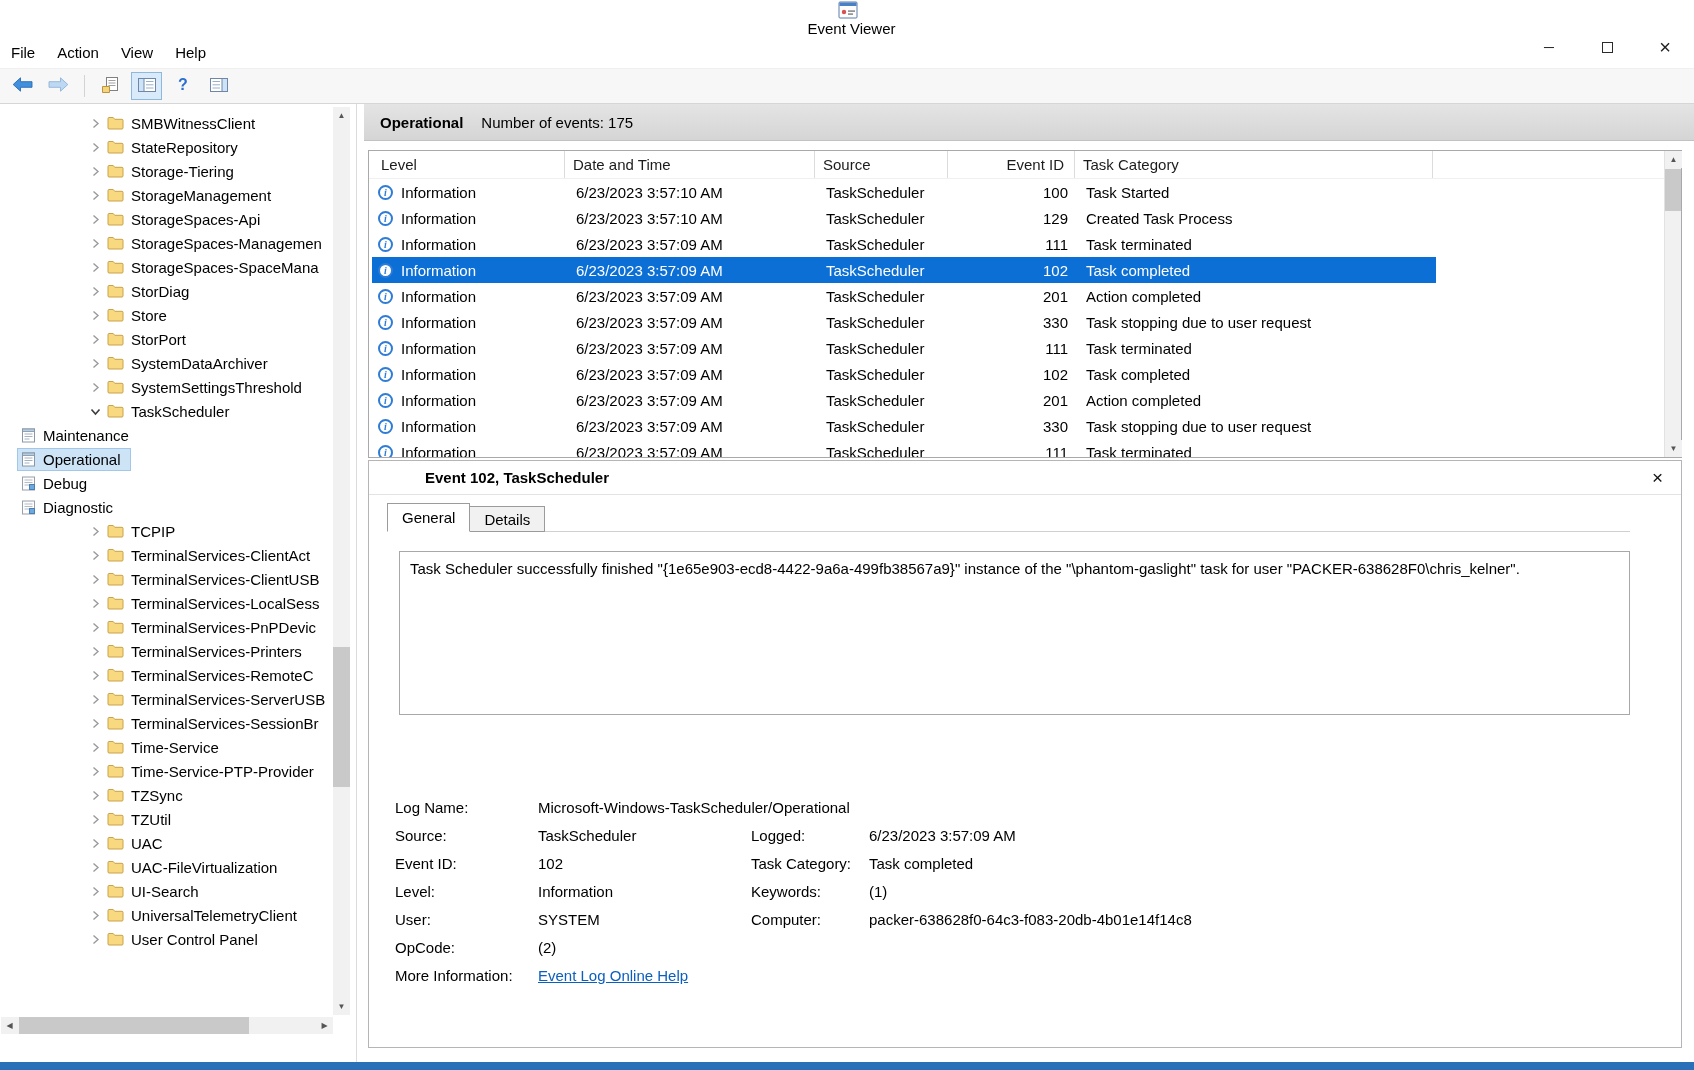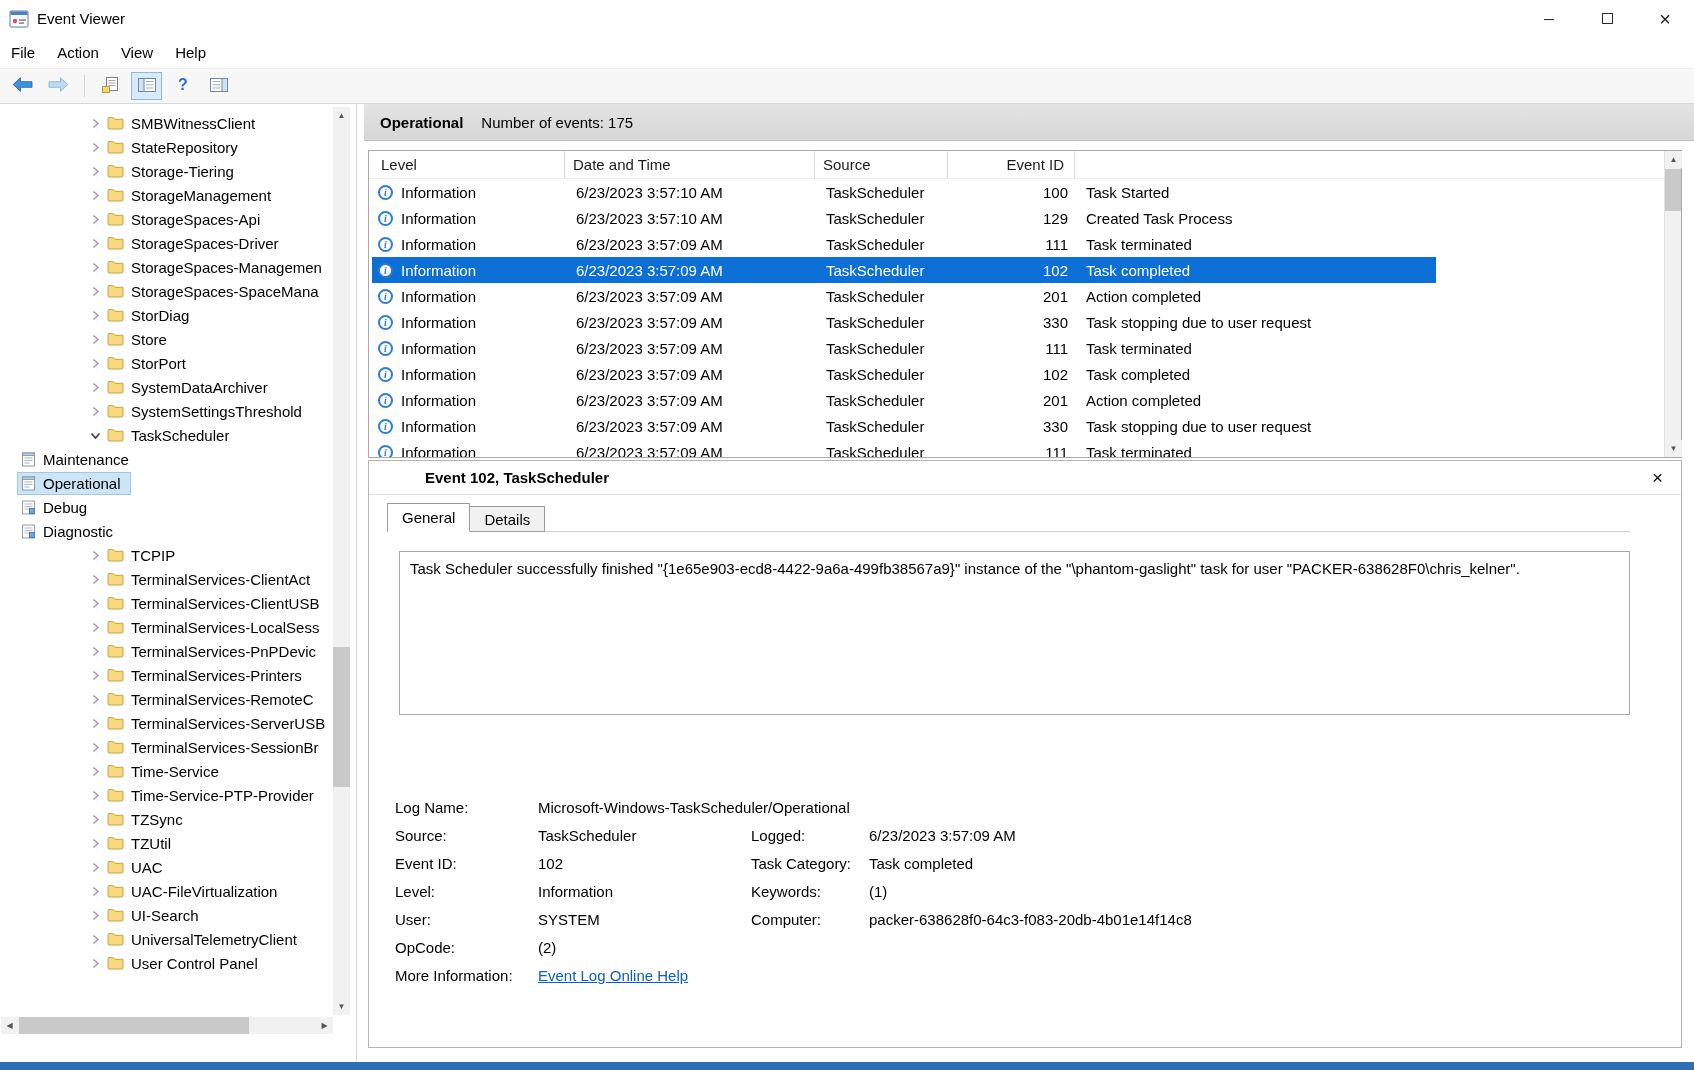--- a/index.html
+++ b/index.html
@@ -4,21 +4,21 @@
 <style>
   * { box-sizing: border-box; margin: 0; padding: 0; }
   html, body { width: 1694px; height: 1070px; }
   body {
     font-family: "Liberation Sans", "DejaVu Sans", sans-serif;
     font-size: 15px; color: #000; background: #fff;
     position: relative; overflow: hidden;
   }
 
   
-  .titlebar { height: 37px; display: flex; align-items: center; padding-left: 9px; background: #fff; }
+  .titlebar { height: 37px; display: flex; align-items: center; padding-left: 9px; background: #fff; flex-direction: column; }
   .app-icon { width: 20px; height: 20px; margin-right: 8px; display: inline-flex; }
   .title-text { font-size: 15px; }
   .win-controls { margin-left: auto; display: flex; height: 100%; }
   .win-btn { width: 58px; height: 100%; display: flex; align-items: center; justify-content: center; color: #222; }
   .min-glyph { font-size: 14px; }
   .max-box { width: 11px; height: 11px; border: 1.5px solid #2b2b2b; display: inline-block; }
   .close-glyph { font-size: 20px; line-height: 1; }
 
   
   .menubar { height: 31px; display: flex; align-items: center; padding-left: 0; background: #fff; }
@@ -277,35 +277,20 @@
               <svg width="11" height="11" viewBox="0 0 11 11">
                 <polyline points="3.5,1.5 8,5.5 3.5,9.5" fill="none" stroke="#9a9a9a" stroke-width="1.4"></polyline>
               </svg>
             </span>
             <span class="selwrap">
               <span class="ticon">
                 <svg width="17" height="14" viewBox="0 0 17 14">
                   <path d="M1 2.6 C1 1.9 1.4 1.5 2 1.5 L6.2 1.5 L7.8 3.3 L15 3.3 C15.7 3.3 16 3.7 16 4.3 L16 11.9 C16 12.6 15.6 13 15 13 L2 13 C1.4 13 1 12.6 1 12 Z" fill="#f9d97f" stroke="#c9a24a"></path>
                 </svg>
               </span>
-              <span class="tlabel">StorageSpaces-Driver</span>
-            </span>
-          </div>
-          <div class="tree-row d0">
-            <span class="chev">
-              <svg width="11" height="11" viewBox="0 0 11 11">
-                <polyline points="3.5,1.5 8,5.5 3.5,9.5" fill="none" stroke="#9a9a9a" stroke-width="1.4"></polyline>
-              </svg>
-            </span>
-            <span class="selwrap">
-              <span class="ticon">
-                <svg width="17" height="14" viewBox="0 0 17 14">
-                  <path d="M1 2.6 C1 1.9 1.4 1.5 2 1.5 L6.2 1.5 L7.8 3.3 L15 3.3 C15.7 3.3 16 3.7 16 4.3 L16 11.9 C16 12.6 15.6 13 15 13 L2 13 C1.4 13 1 12.6 1 12 Z" fill="#f9d97f" stroke="#c9a24a"></path>
-                </svg>
-              </span>
               <span class="tlabel">StorageSpaces-Managemen</span>
             </span>
           </div>
           <div class="tree-row d0">
             <span class="chev">
               <svg width="11" height="11" viewBox="0 0 11 11">
                 <polyline points="3.5,1.5 8,5.5 3.5,9.5" fill="none" stroke="#9a9a9a" stroke-width="1.4"></polyline>
               </svg>
             </span>
             <span class="selwrap">
@@ -755,20 +740,21 @@
         <span class="mh-title">Operational</span>
         <span class="mh-sub">Number of events: 175</span>
       </div>
 
       <div class="list-box">
         <div class="list-header">
             <div class="hcell h-level">Level</div>
             <div class="hcell h-date">Date and Time</div>
             <div class="hcell h-source">Source</div>
             <div class="hcell h-id">Event ID</div>
+            <div class="hcell h-cat">Task Category</div>
           </div>
         <div class="lbody">
             <div class="lrow">
               <span class="c c-level">
                 <span class="info-icon">i</span>
                 <span class="lvl-text">Information</span>
               </span>
               <span class="c c-date">6/23/2023 3:57:10 AM</span>
               <span class="c c-source">TaskScheduler</span>
               <span class="c c-id">100</span>

